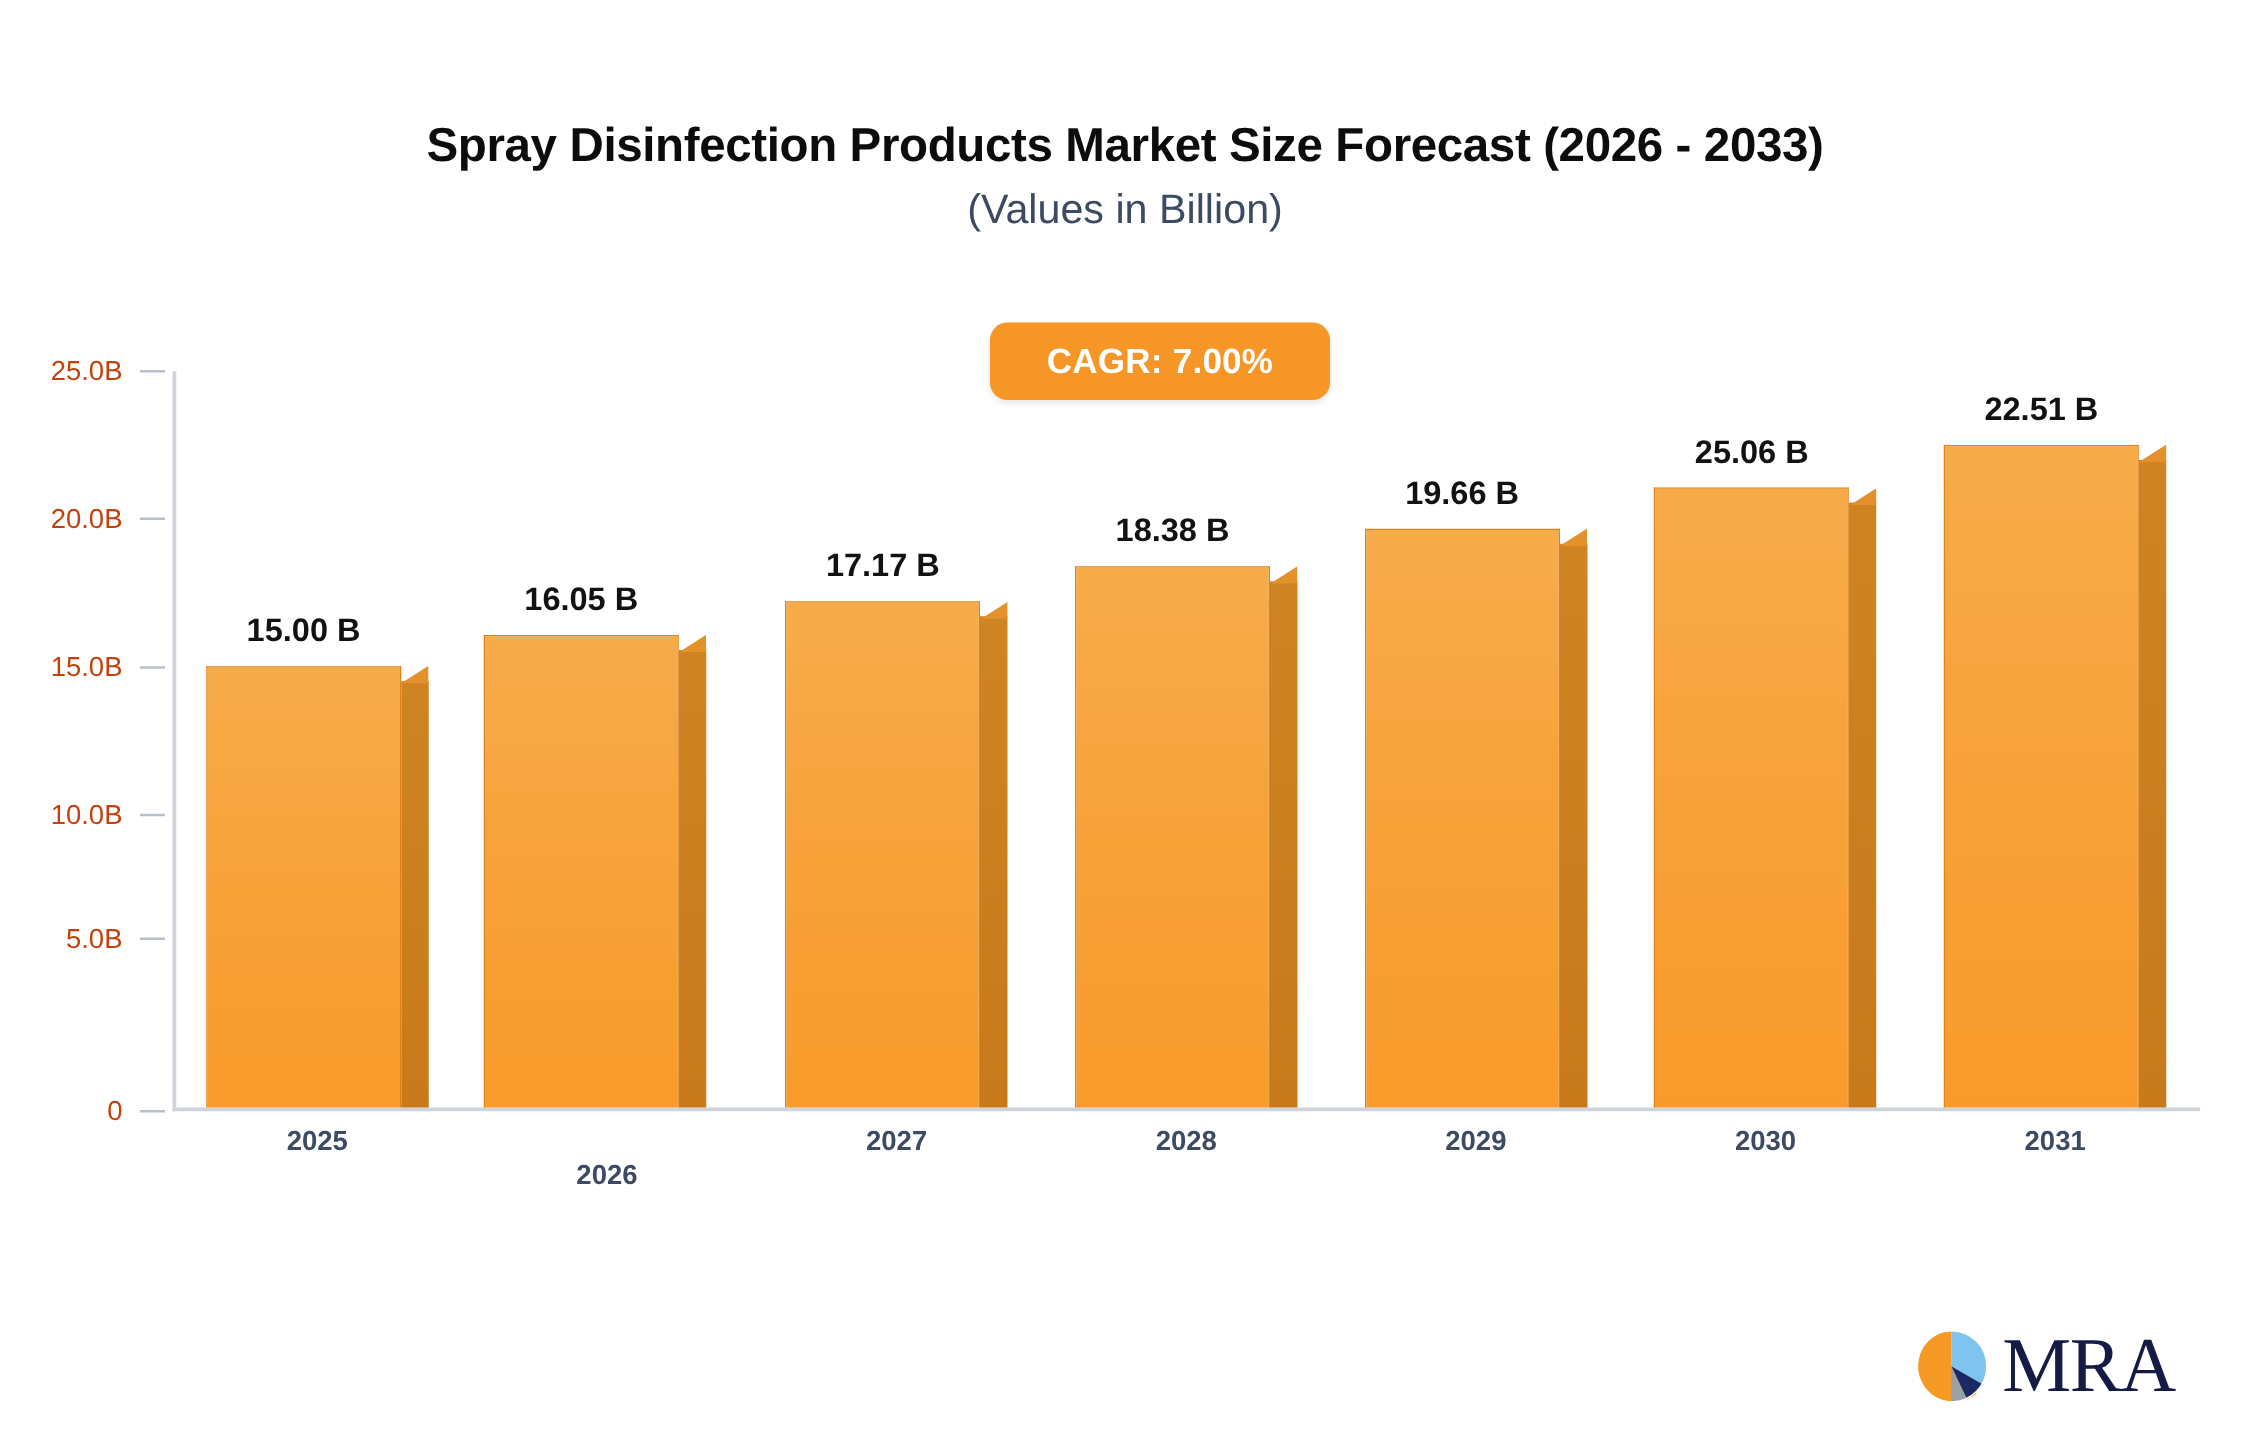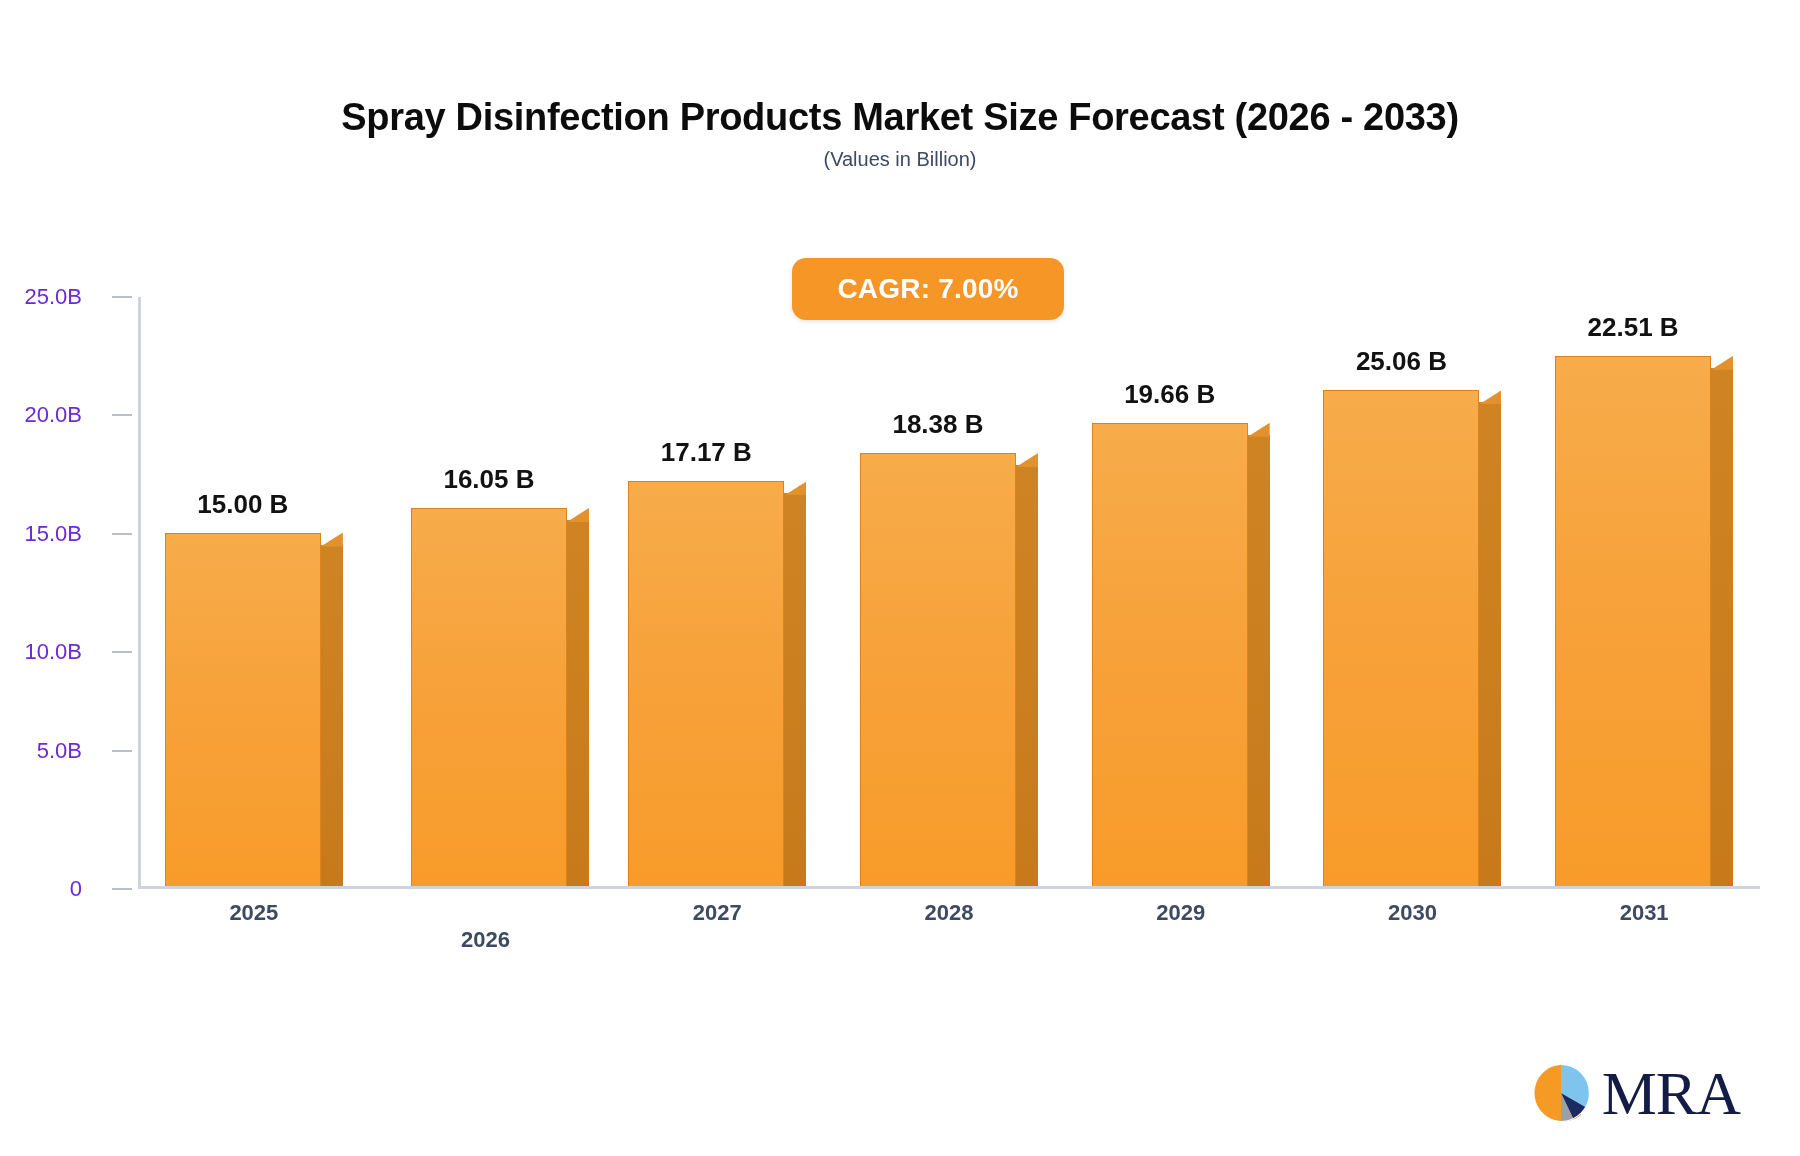--- a/index.html
+++ b/index.html
@@ -14,21 +14,21 @@
   
   .title {
     position:absolute; left:0; right:0; top:96px;
     text-align:center;
     font-size:38px; font-weight:700; letter-spacing:-0.3px;
     color:#0c0c0c;
   }
   .subtitle {
     position:absolute; left:0; right:0; top:148px;
     text-align:center;
-    font-size:20px; font-weight:400;
+    font-size:33px; font-weight:400;
     color:#3c4a63;
   }
 
   
   .cagr-badge {
     position:absolute;
     left:792px; top:258px;
     width:272px; height:62px;
     background:#F59627;
     border-radius:14px;
@@ -57,22 +57,22 @@
 
   
   .ytick {
     position:absolute;
     right:100%;
     transform:translateY(-50%);
     white-space:nowrap;
     display:flex; align-items:center;
   }
   .ytick .ylabel {
-    font-size:22px; color:#6d28d9; font-weight:400;
-    margin-right:30px;
+    font-size:22px; color:#c2410c; font-weight:400;
+    margin-right:14px;
   }
   .ytick .ydash {
     display:block; width:20px; height:2px; background:#b9c0cb;
     margin-right:6px;
   }
 
   
   .bars {
     position:absolute; left:0; bottom:3px;
     width:1622px; height:589px;
@@ -173,21 +173,21 @@
       </div>
     <div class="bars" id="bars">
         <div class="bar-slot" style="left: 26.8571px; width: 178px;">
           <div class="bar-3d" style="height: 353.4px;">
             <div class="bar-front"></div>
             <div class="bar-side"></div>
             <div class="bar-top"></div>
             <div class="bar-value">15.00 B</div>
           </div>
         </div>
-        <div class="bar-slot" style="left: 273px; width: 178px;">
+        <div class="bar-slot" style="left: 249px; width: 178px;">
           <div class="bar-3d" style="height: 378.138px;">
             <div class="bar-front"></div>
             <div class="bar-side"></div>
             <div class="bar-top"></div>
             <div class="bar-value">16.05 B</div>
           </div>
         </div>
         <div class="bar-slot" style="left: 490.286px; width: 178px;">
           <div class="bar-3d" style="height: 404.525px;">
             <div class="bar-front"></div>

